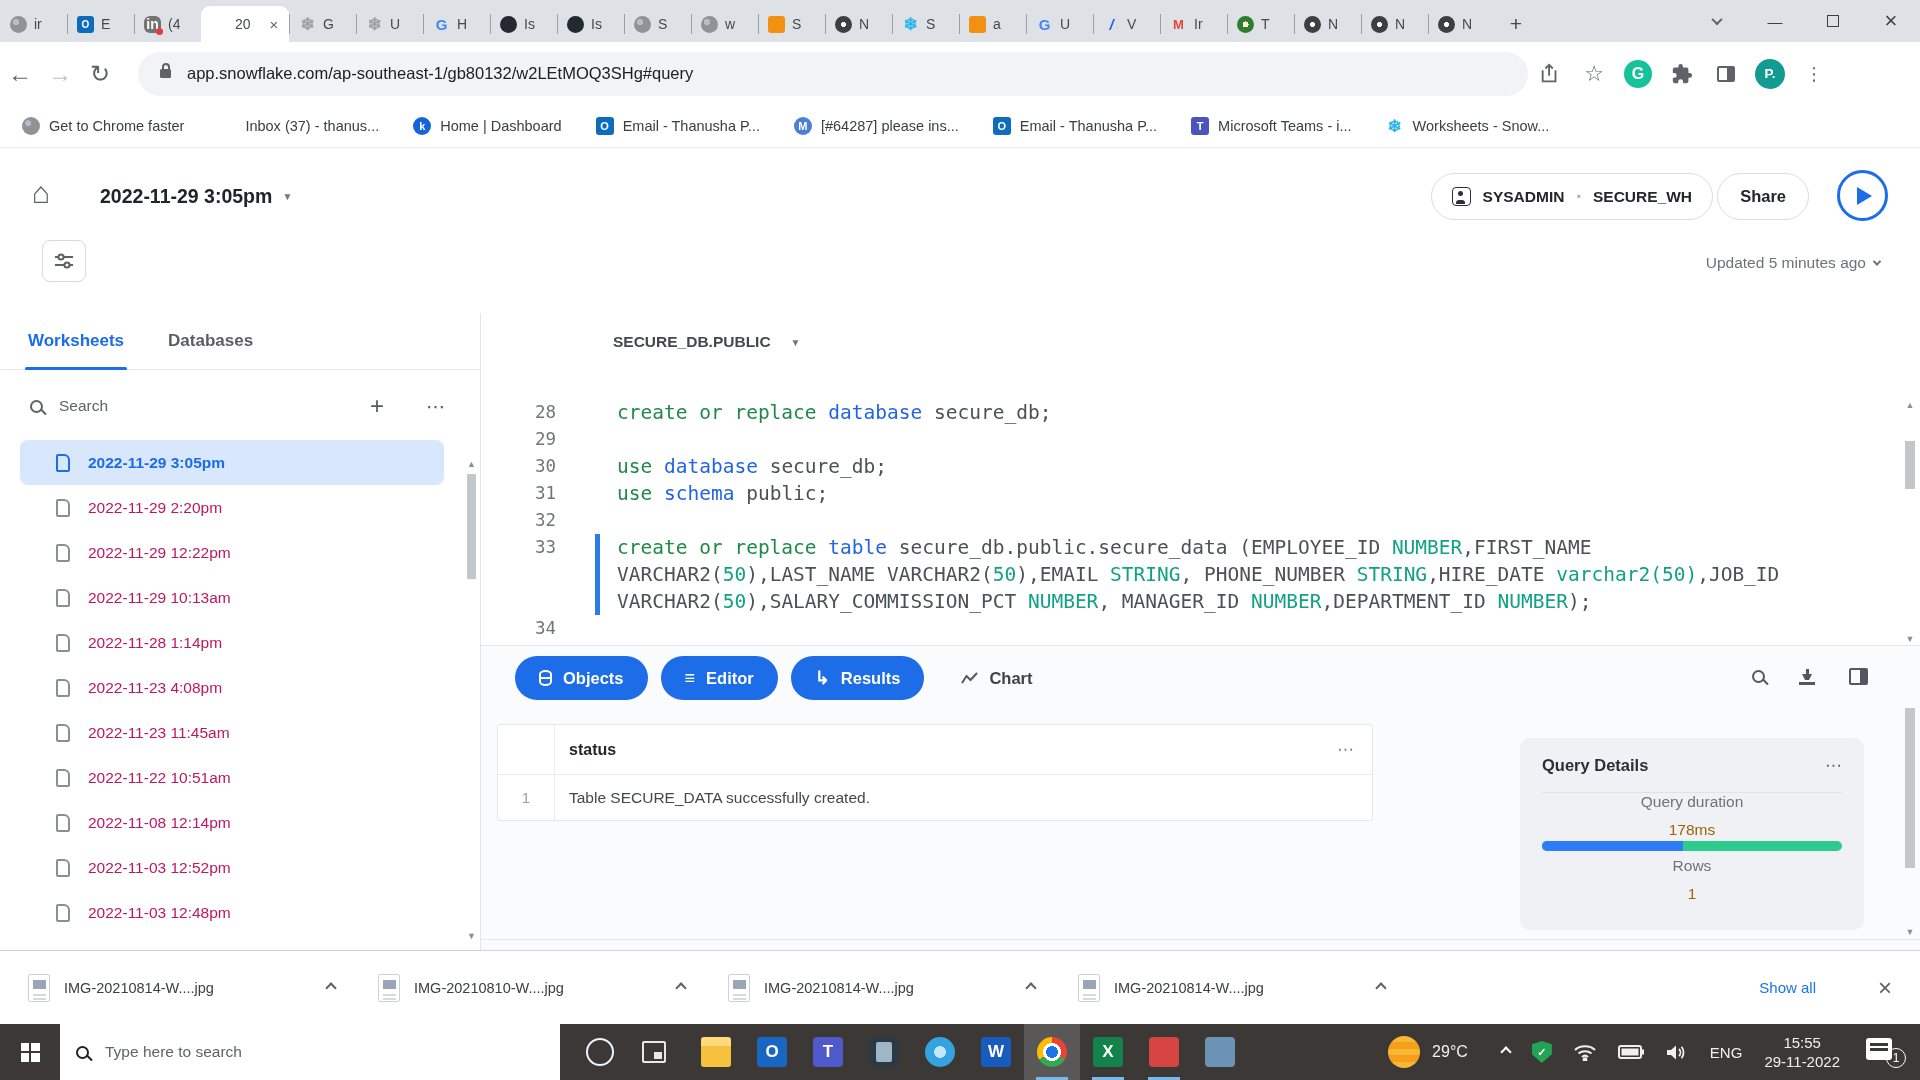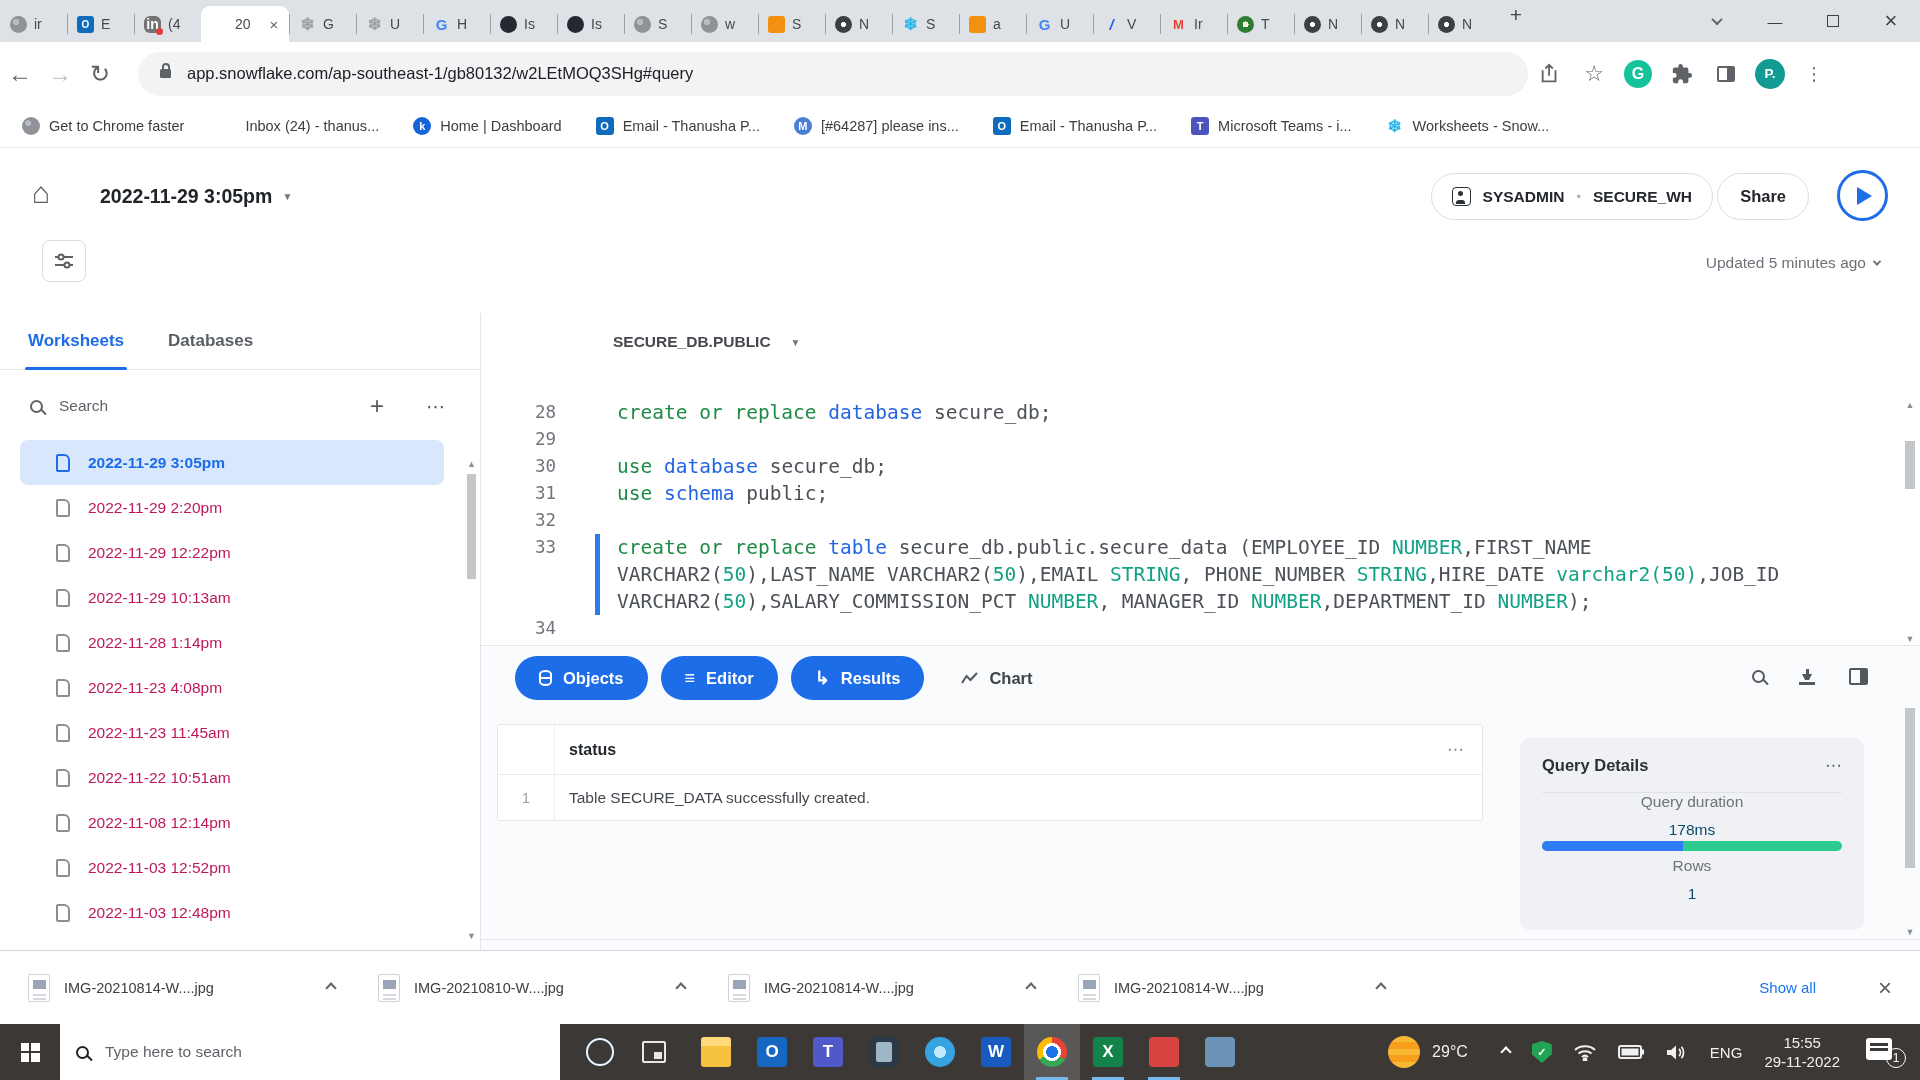--- a/index.html
+++ b/index.html
@@ -1,20 +1,20 @@
 <!DOCTYPE html>
 <html><head>
 <meta charset="utf-8">
 <style>
   * { margin:0; padding:0; box-sizing:border-box; }
   html,body { width:1920px; height:1080px; overflow:hidden; }
   body { font-family:"Liberation Sans", sans-serif; position:relative; background:#fff; }
 
   
-  #tabstrip { position:absolute; left:0; top:0; width:1920px; height:42px; background:#dee1e6; display:flex; }
+  #tabstrip { position:absolute; left:0; top:0; width:1920px; height:42px; background:#dee1e6; display:flex; align-items:flex-end; }
   .tab { height:36px; width:67px; display:flex; align-items:center; gap:7px; padding:0 6px 0 10px; font-size:14px; color:#45494e; position:relative; overflow:hidden; flex:none; }
   .tab + .tab::before { content:""; position:absolute; left:0; top:8px; height:20px; width:1px; background:#9aa0a6; }
   .tab.active { background:#fff; border-radius:9px 9px 0 0; width:88px; z-index:2; }
   .tab.active::before { display:none; }
   .tab-label { white-space:nowrap; overflow:hidden; }
   .tabic { width:17px; height:17px; flex:none; display:flex; align-items:center; justify-content:center; font-weight:bold; font-size:10px; color:#fff; }
   .ic-globe { background:radial-gradient(circle at 35% 35%, #b9bdc2 0 3px, #8f9398 3px); border-radius:50%; }
   .ic-outlook { background:#0f6cbd; border-radius:3px; }
   .ic-linkedin { background:#737373; border-radius:6px; font-size:14px; position:relative; }
   .ic-linkedin::after { content:""; position:absolute; right:-2px; bottom:-2px; width:7px; height:7px; border-radius:50%; background:#e13d3d; }
@@ -136,36 +136,36 @@
   .chartbtn { display:flex; align-items:center; gap:11px; padding:0 14px; font-size:16.5px; font-weight:600; color:#3f444b; margin-left:10px; }
   #panelicons { position:absolute; right:52px; top:22px; display:flex; gap:34px; align-items:center; }
   .mag.dark { border-color:#54585e; } .mag.dark::after { background:#54585e; }
   .dlic { width:16px; height:16px; position:relative; }
   .dlic::before { content:""; position:absolute; left:6.5px; top:0; width:3px; height:9px; background:#54585e; }
   .dlic::after { content:""; position:absolute; left:3px; top:5px; width:10px; height:6px; border-left:3px solid transparent; border-right:3px solid transparent; border-top:6px solid #54585e; box-sizing:border-box; }
   .dlbase { position:absolute; left:0; bottom:0; width:16px; height:2.5px; background:#54585e; }
   .layic { width:19px; height:17px; border:2px solid #54585e; border-radius:2px; position:relative; }
   .layic::after { content:""; position:absolute; right:0; top:0; width:6px; height:13px; background:#54585e; }
 
-  #rtable { position:absolute; left:16px; top:78px; width:986px; background:#fff; border:1px solid #e5e7ea; border-radius:3px; }
+  #rtable { position:absolute; left:16px; top:78px; width:876px; background:#fff; border:1px solid #e5e7ea; border-radius:3px; }
   .rhead { display:flex; align-items:center; height:49px; }
   .rnumcol { width:57px; align-self:stretch; border-right:1px solid #eceef0; display:flex; align-items:center; justify-content:center; color:#9aa0a6; font-size:15px; flex:none; }
   .rheadtxt { padding-left:14px; font-size:16px; font-weight:700; color:#23272e; }
   .rdots { margin-left:auto; margin-right:18px; color:#7a7f86; font-size:17px; }
   .rrow { display:flex; align-items:center; height:46px; border-top:1px solid #e9ebee; }
   .rcell { padding-left:14px; font-size:15.5px; color:#43484e; }
 
   #qpanel { position:absolute; left:1039px; top:92px; width:344px; height:192px; background:#f0f1f4; border-radius:10px; padding:0 22px; }
   .qtitlerow { height:54px; display:flex; align-items:center; justify-content:space-between; }
   .qtitle { font-size:16.5px; font-weight:600; color:#2b3036; }
   .qdots { color:#5a5f66; font-size:17px; }
   .qdiv { border-top:1px solid #e0e2e6; }
   .qrow { height:46px; display:flex; align-items:center; justify-content:space-between;flex-direction:column; }
   .qlabel { font-size:15.5px; color:#6e737a; }
-  .qval { font-size:15.5px; color:#0c4a6e; }
+  .qval { font-size:15.5px; color:#a16207; }
   #qbar { height:10px; border-radius:5px; background:#2ecb8f; overflow:hidden; margin:2px 0 6px; }
   #qbarblue { height:100%; background:#2e7cf6; }
   #bpscroll { position:absolute; right:3px; top:54px; width:14px; bottom:12px; display:flex; flex-direction:column; align-items:center; }
   .bpthumb { width:10px; height:160px; background:#c4c7ca; margin-top:8px; }
   #bpscroll .scrollarrow.bottom { margin-top:auto; }
   #bottomline { position:absolute; left:0; right:0; bottom:10px; border-top:1px solid #e4e6e9; }
 
   
   #downloads { position:absolute; left:0; top:950px; width:1920px; height:74px; background:#fff; border-top:1px solid #d0d3d8; display:flex; align-items:center; padding-left:28px; }
   .dlitem { width:307px; margin-right:43px; display:flex; align-items:center; flex:none; }
@@ -404,21 +404,21 @@
 
 <div id="bookmarks">
 
     <div class="bm">
       <span class="bmic bi-globe"></span>
       <span>Get to Chrome faster</span>
     </div>
 
     <div class="bm">
       <span class="bmic bi-gmail"></span>
-      <span>Inbox (24) - thanus...</span>
+      <span>Inbox (37) - thanus...</span>
     </div>
 
     <div class="bm">
       <span class="bmic bi-kblue">k</span>
       <span>Home | Dashboard</span>
     </div>
 
     <div class="bm">
       <span class="bmic bi-outlook">O</span>
       <span>Email - Thanusha P...</span>

